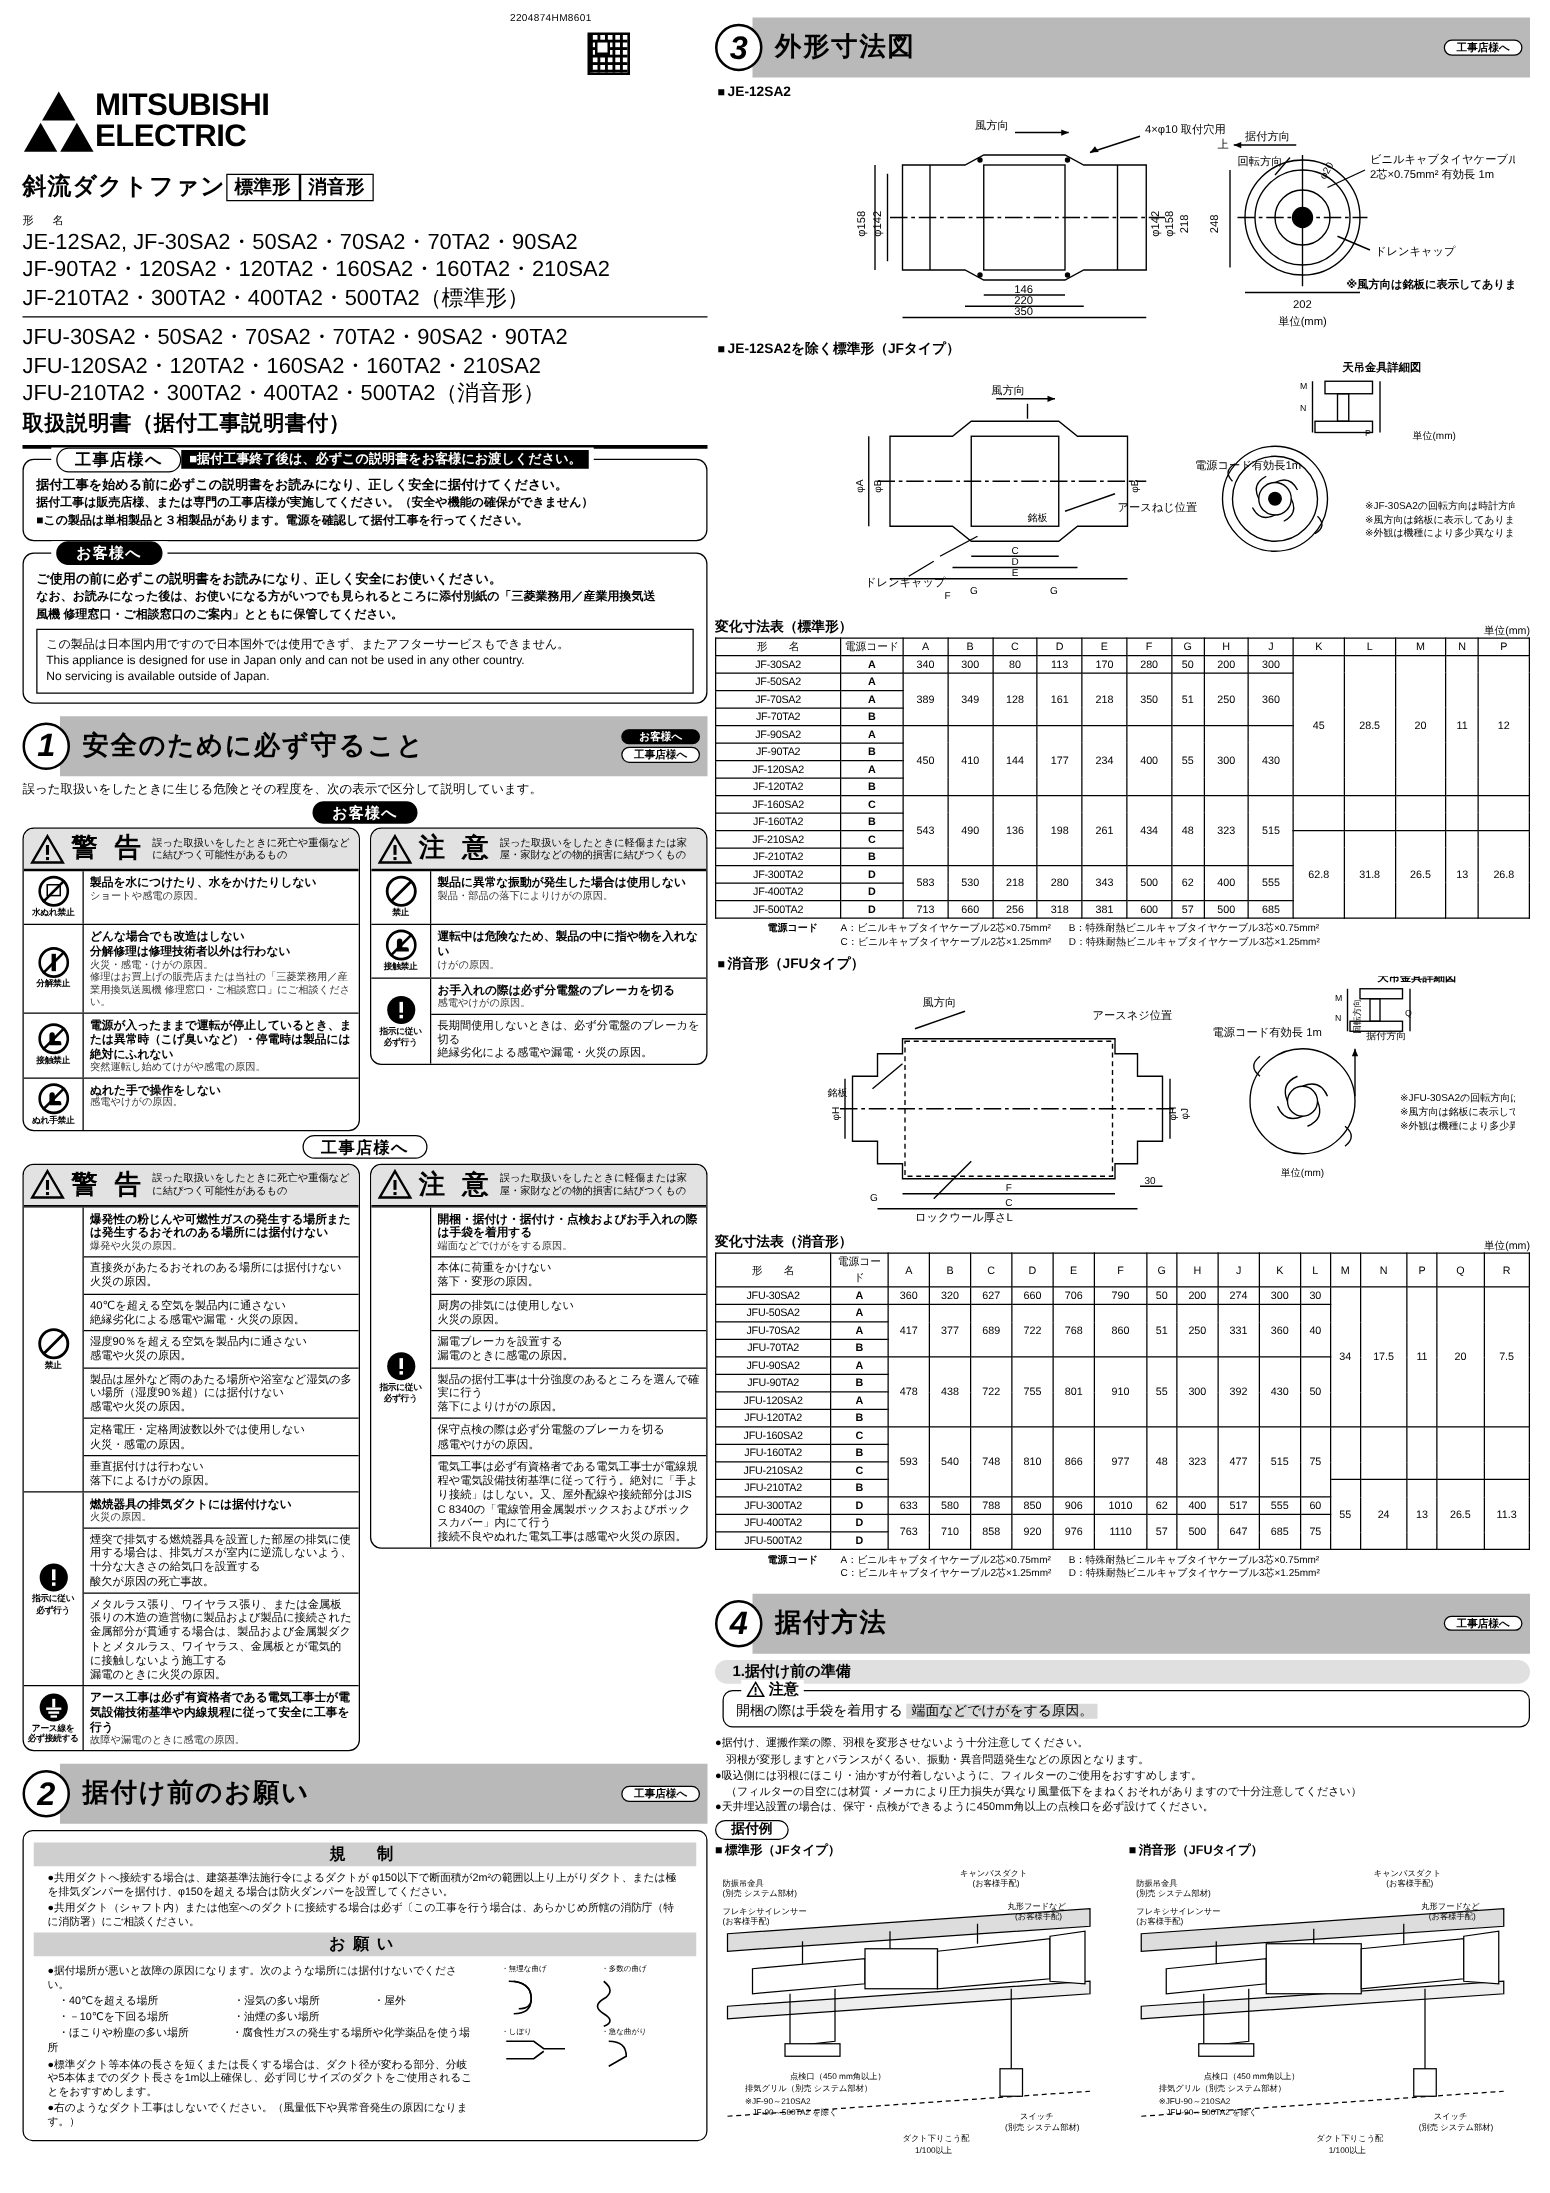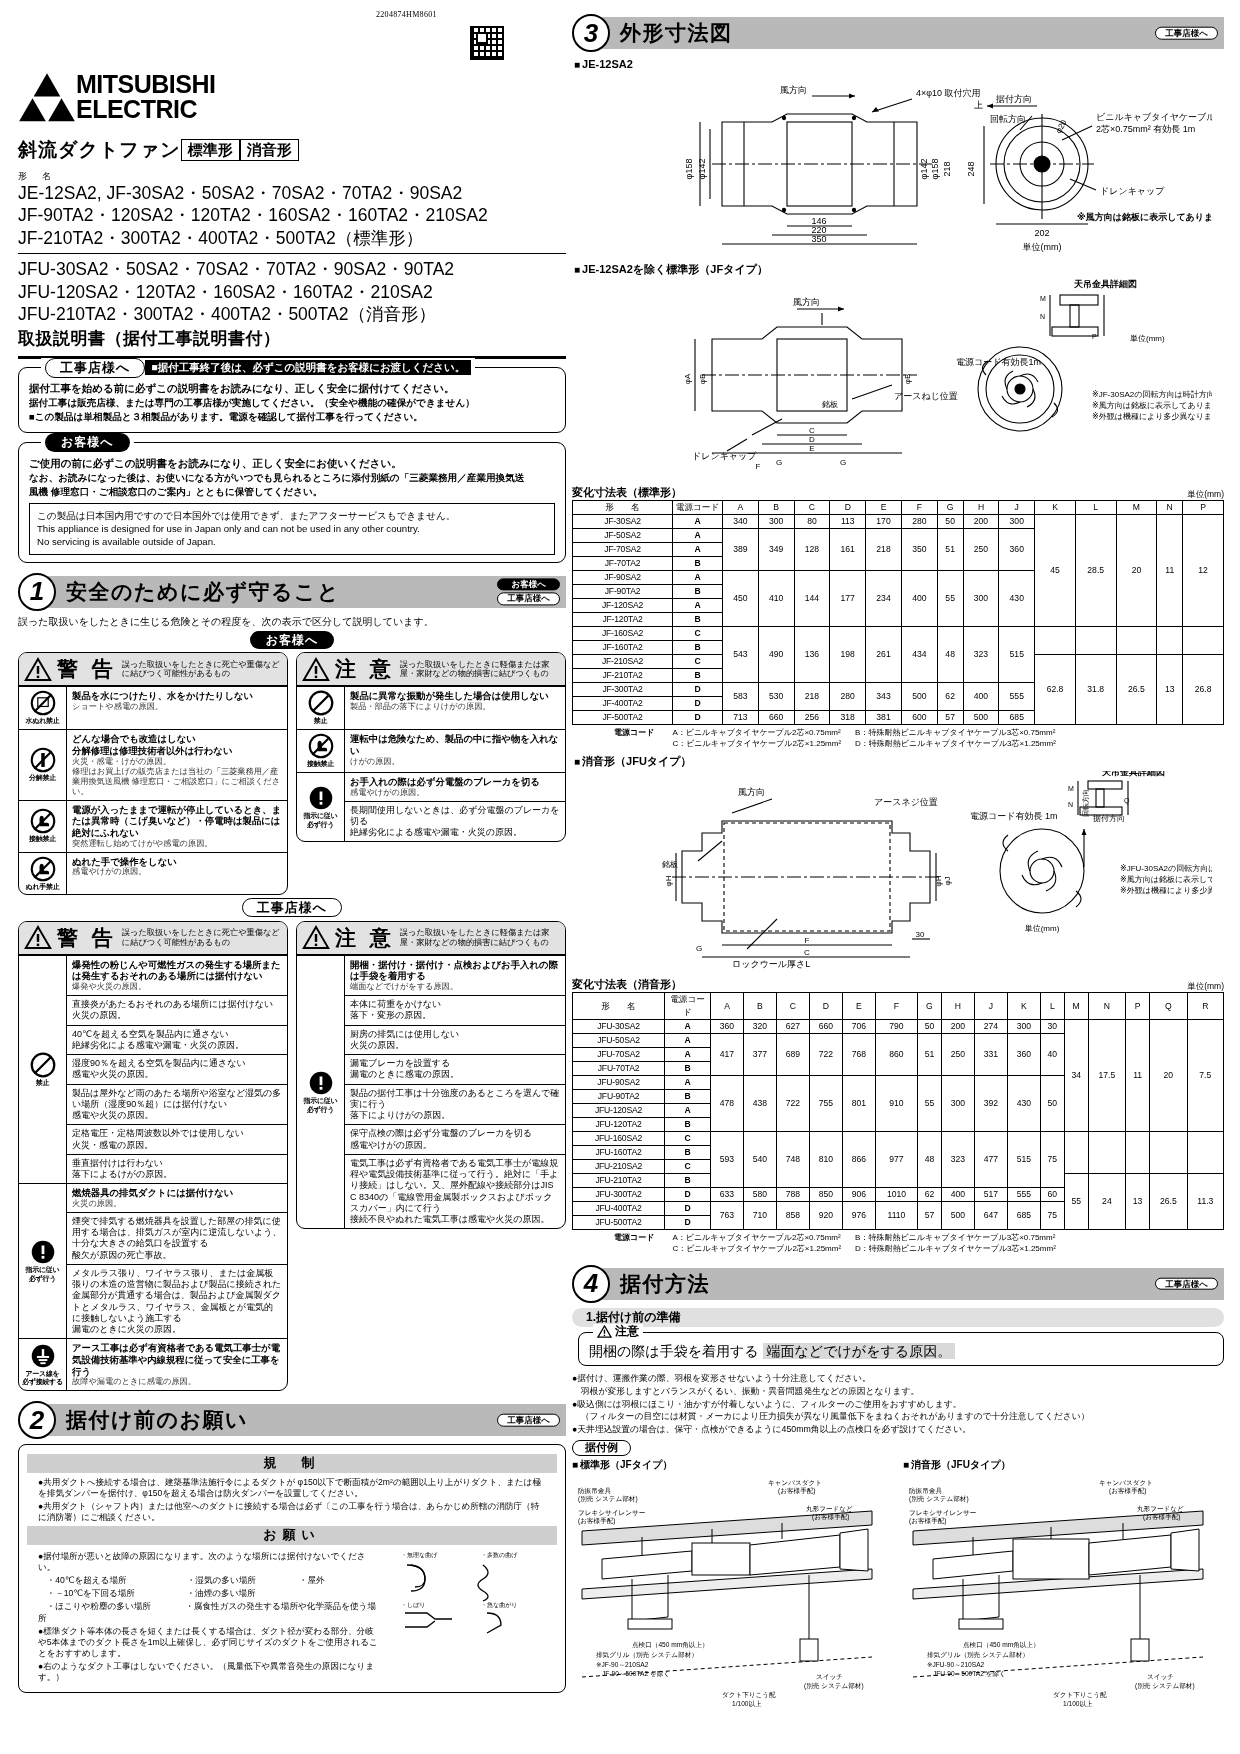--- a/index.html
+++ b/index.html
@@ -9,21 +9,21 @@
     background:#fff; color:#000;
     font-family:"Liberation Sans","DejaVu Sans",sans-serif;
     position:relative; overflow:hidden;
     font-size:9px; line-height:1.25;
   }
   .page { position:relative; width:1240px; height:1754px; padding:0; }
   .col-left { position:absolute; left:18px; top:14px; width:548px; }
   .col-right { position:absolute; left:572px; top:14px; width:652px; }
 
   
-  .doc-code { position:absolute; left:376px; top:10px; font-size:8px; letter-spacing:.3px;font-family:Liberation Serif, serif; }
+  .doc-code { position:absolute; left:408px; top:10px; font-size:8px; letter-spacing:.3px; }
   .qr { position:absolute; left:470px; top:26px; width:34px; height:34px;
         background:
           linear-gradient(90deg,#000 2px,transparent 2px) 0 0/6px 6px,
           linear-gradient(0deg,#000 2px,transparent 2px) 0 0/6px 6px,
           #fff;
         border:2px solid #000; }
   .qr::after{content:"";position:absolute;left:4px;top:4px;width:8px;height:8px;border:2px solid #000;background:#fff;}
 
   .logo-row { display:flex; align-items:center; gap:0; margin-top:58px; }
   .mitsu-mark { width:58px; height:50px; }
@@ -48,21 +48,21 @@
   .notice p { margin:2px 0; font-size:10.5px; font-weight:bold; }
   .notice p.sm { font-size:9.6px; font-weight:bold;}
   .inner-box { border:1.2px solid #000; padding:5px 7px; margin-top:5px; }
   .inner-box div { font-size:9.6px; margin:1px 0; }
 
   
   .sec { display:flex; align-items:center; margin:10px 0 5px 0; position:relative; }
   .sec-num { width:38px; height:38px; border:2px solid #000; border-radius:50%;
              display:flex; align-items:center; justify-content:center;
              font-size:26px; font-weight:bold; font-style:italic; flex:none; background:#fff; z-index:2;}
-  .sec-bar { flex:1; background:#b9b9b9; height:32px; margin-left:-8px; display:flex; align-items:center; padding-left:18px;}
+  .sec-bar { flex:1; background:#b9b9b9; height:48px; margin-left:-8px; display:flex; align-items:center; padding-left:18px;}
   .sec-title { font-size:21px; font-weight:bold; letter-spacing:1.5px; }
   .sec-tags { position:absolute; right:6px; top:50%; transform:translateY(-50%); display:flex; flex-direction:column; gap:2px; z-index:3;}
   .tag-pill { background:#fff; border:1px solid #000; border-radius:9px; font-size:8.5px; padding:0px 9px; text-align:center; font-weight:bold;}
   .tag-pill.blk { background:#000; color:#fff; border-color:#000; }
   .sec-lead { font-size:10px; margin:3px 0 4px 0; }
 
   .center-pill { text-align:center; margin:5px 0 4px 0; }
 
   
   .warn-wrap { display:flex; gap:8px; align-items:flex-start; }
@@ -101,21 +101,21 @@
   table.dim td.name { text-align:center; letter-spacing:-0.2px; }
   table.dim td.code { font-weight:bold; }
   .cordnote { display:flex; gap:14px; font-size:8px; margin-top:3px; padding-left:42px;}
   .cordnote div { line-height:1.35; }
   .cordnote .lbl { font-weight:bold; padding-right:4px;}
 
   
   .sub-band { background:#e0e0e0; border-radius:11px; font-size:12px; font-weight:bold; padding:2px 14px; margin:5px 0 5px 0;}
   .caut-inline { border:1.2px solid #000; border-radius:8px; position:relative; padding:10px 8px 5px 10px; margin:4px 0 6px 6px; }
   .caut-inline .hd { position:absolute; top:-9px; left:14px; background:#fff; padding:0 4px; font-size:12px; font-weight:bold; display:flex; align-items:center; gap:3px;}
-  .caut-inline .bd { font-size:14px; }
+  .caut-inline .bd { font-size:11px; }
   .caut-inline .bd .g { background:#d9d9d9; padding:0 4px; }
   .onegai-list { font-size:8.8px; line-height:1.45; }
   .ex-pill { border:1.2px solid #000; border-radius:10px; display:inline-block; font-size:11px; font-weight:bold; padding:0px 12px; margin:4px 0 3px 0;}
   .inst-cols { display:flex; gap:10px; }
   .inst-col { flex:1; position:relative; height:290px; }
   .inst-title { font-size:10px; font-weight:bold; }
   .inst-title::before { content:"\25A0"; margin-right:2px; }
   svg text { font-family:"Liberation Sans","DejaVu Sans",sans-serif; }
 </style>
 </head>

